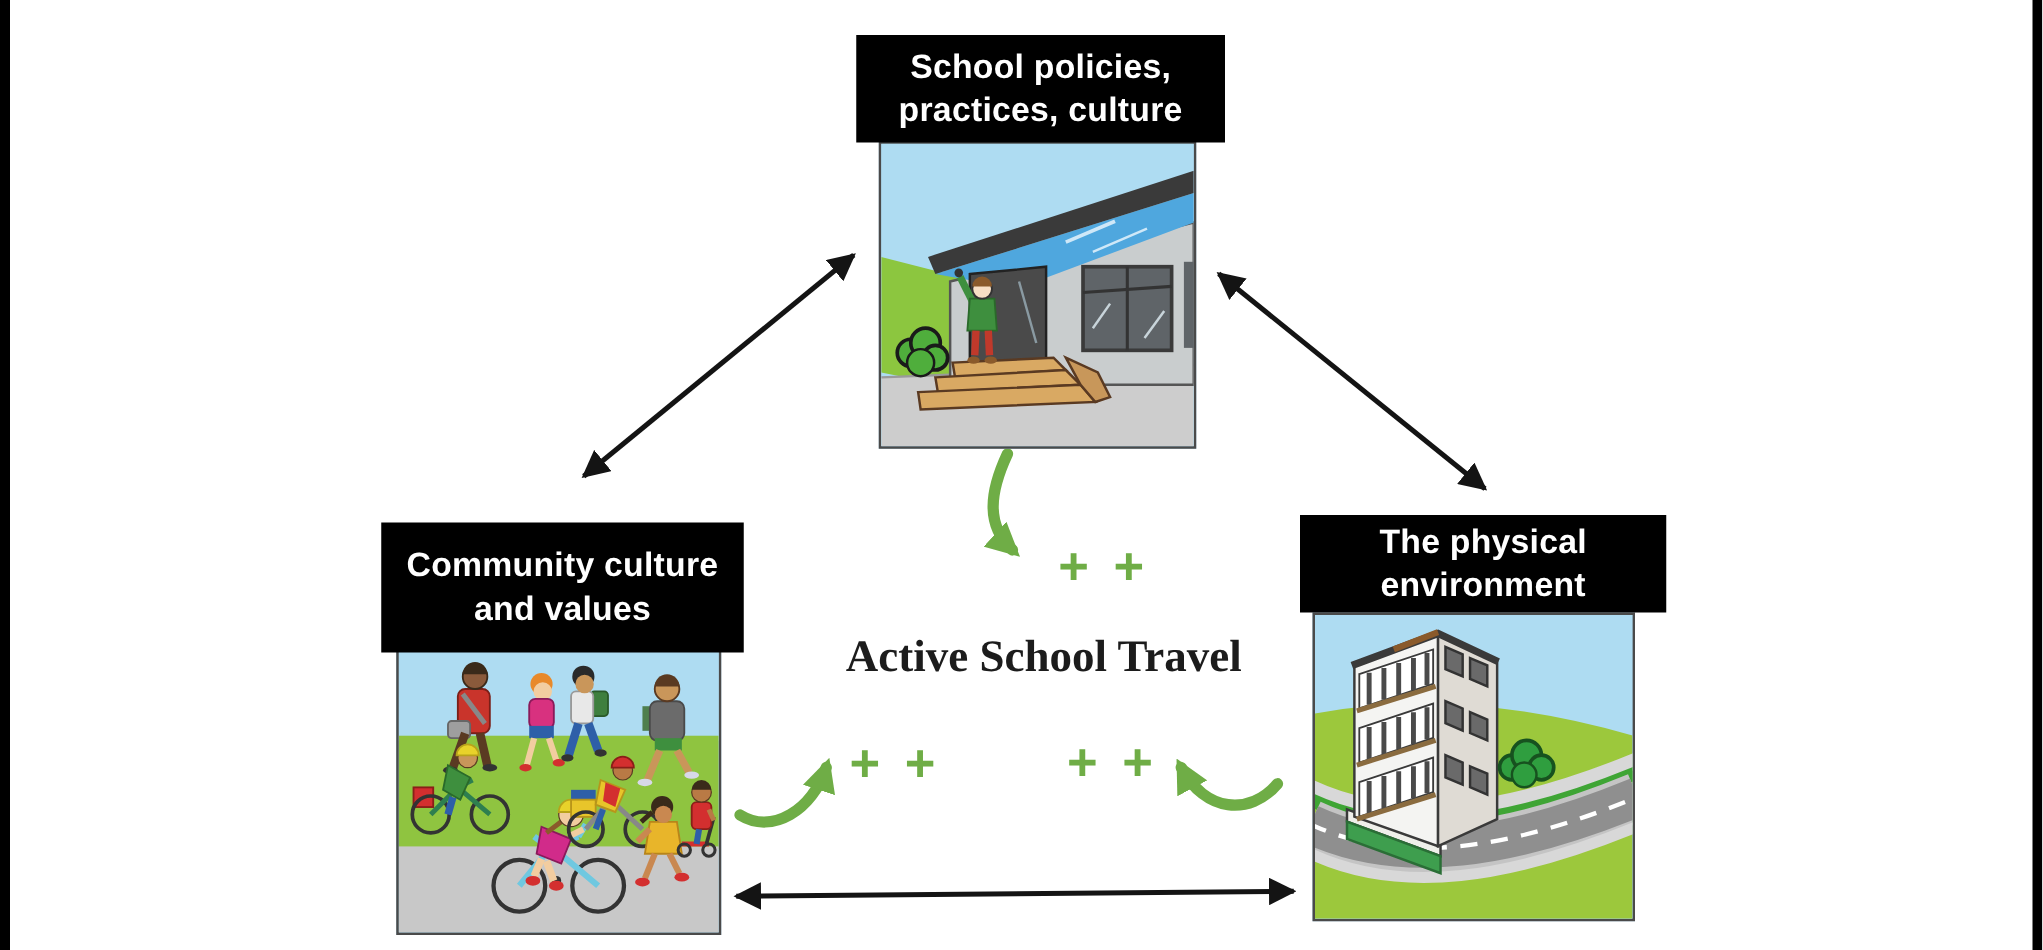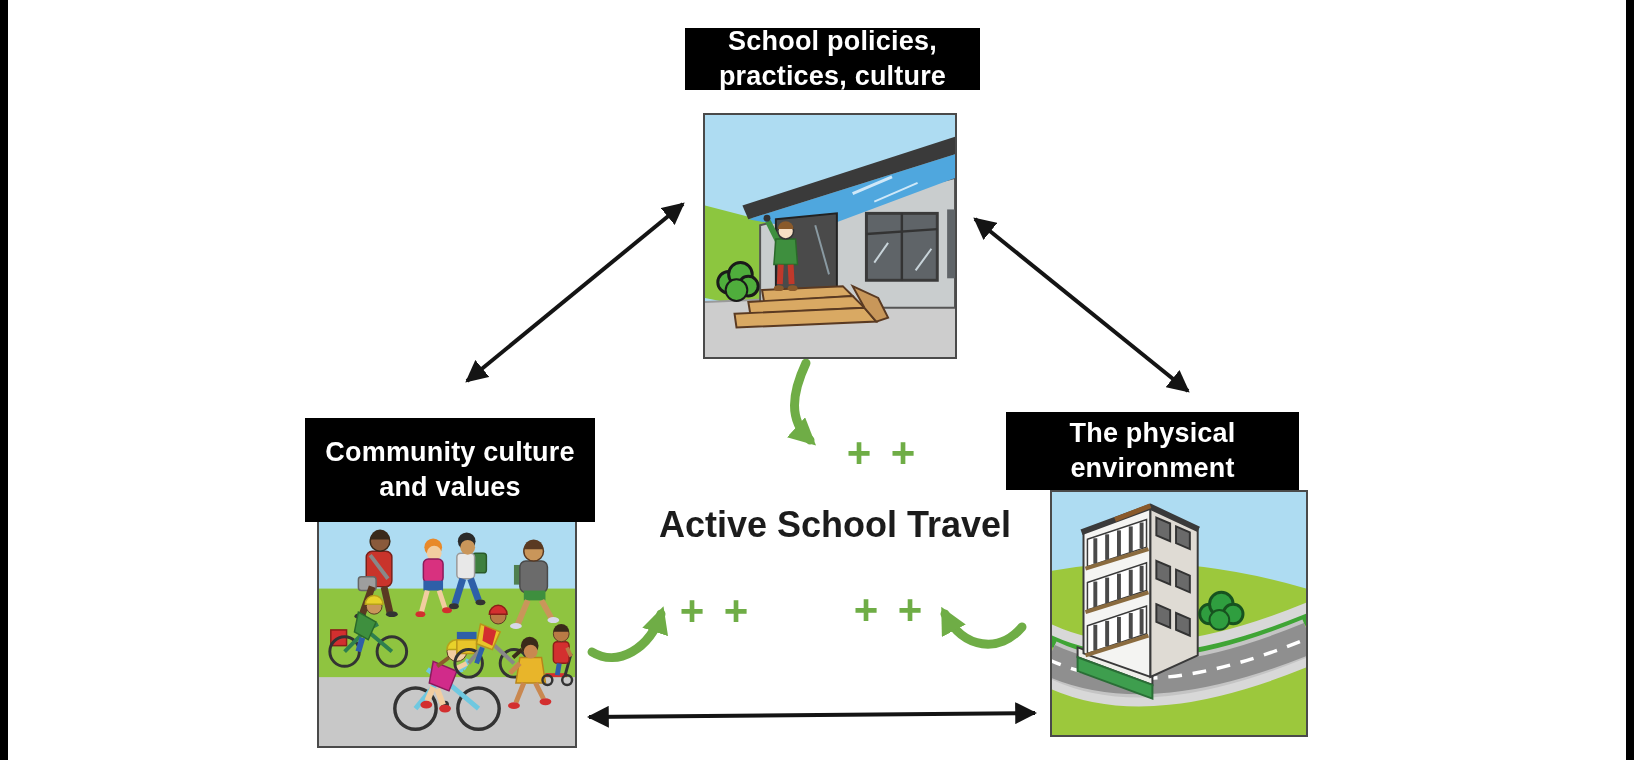--- a/index.html
+++ b/index.html
@@ -18,21 +18,21 @@
     white-space:pre-line;z-index:3;letter-spacing:.2px;
   }
   .node-image{
     position:absolute;box-sizing:border-box;border:2px solid #4a4a4a;
     background:#AEDCF2;z-index:2;
   }
   .node-image svg{display:block;width:100%;height:100%;}
 
   #center-title{
     position:absolute;left:640px;top:504px;width:390px;text-align:center;
-    font-weight:bold;font-size:36px;color:#1c1c1c;z-index:3;
+    font-weight:bold;font-size:36px;color:#1c1c1c;z-index:3;font-family:Liberation Serif, serif;
   }
   .plus-symbol{
     position:absolute;width:120px;text-align:center;z-index:3;
     color:var(--accent-green,#6FAD46);font-weight:bold;font-size:42px;
     letter-spacing:4px;line-height:1;
   }
   #plus-top{left:823px;top:432px;}
   #plus-left{left:656px;top:590px;}
   #plus-right{left:830px;top:589px;}
 
@@ -60,21 +60,21 @@
       </marker>
     </defs>
     <line class="blk-line" x1="467" y1="381" x2="683" y2="204" marker-start="url(#mBlack)" marker-end="url(#mBlack)"></line>
     <line class="blk-line" x1="975" y1="219" x2="1188" y2="391" marker-start="url(#mBlack)" marker-end="url(#mBlack)"></line>
     <line class="blk-line" x1="589" y1="717" x2="1035" y2="713" marker-start="url(#mBlack)" marker-end="url(#mBlack)"></line>
     <path class="grn-path" d="M806,363 C792,393 788,420 810,440" marker-end="url(#mGreen)"></path>
     <path class="grn-path" d="M592,652 C618,668 650,648 661,614" marker-end="url(#mGreen)"></path>
     <path class="grn-path" d="M1022,627 C1000,653 964,650 945,614" marker-end="url(#mGreen)"></path>
   </svg>
 
-  <div class="node-label" style="left:685px;top:28px;width:295px;height:62px;">School policies,
+  <div class="node-label" style="left:685px;top:28px;width:295px;height:86px;">School policies,
 practices, culture</div>
   <div class="node-image" style="left:703px;top:113px;width:254px;height:246px;">
     <svg viewBox="0 0 254 246" preserveAspectRatio="none">
       <rect x="0" y="0" width="254" height="246" fill="#AEDCF2"></rect>
       <polygon points="0,92 70,110 70,200 0,186" fill="#8CC63F"></polygon>
       <polygon points="0,190 254,180 254,246 0,246" fill="#CDCDCD"></polygon>
       <line x1="0" y1="190" x2="254" y2="180" stroke="#9A9A9A" stroke-width="2"></line>
       <polygon points="56,112 254,64 254,196 56,196" fill="#C9CDCE" stroke="#555" stroke-width="2"></polygon>
       <polygon points="44,106 254,40 254,64 110,118" fill="#4FA7DE"></polygon>
       <line x1="150" y1="80" x2="190" y2="63" stroke="#CFE8F8" stroke-width="3"></line>
@@ -203,21 +203,21 @@
       <circle cx="232" cy="181" r="5" fill="none" stroke="#333" stroke-width="2.5"></circle>
       <circle cx="252" cy="181" r="5" fill="none" stroke="#333" stroke-width="2.5"></circle>
       <rect x="238" y="142" width="16" height="22" rx="4" fill="#D32F2F" stroke="#8A1F18" stroke-width="1.5"></rect>
       <line x1="244" y1="164" x2="242" y2="176" stroke="#2E5FA8" stroke-width="5"></line>
       <line x1="252" y1="148" x2="256" y2="157" stroke="#B97A45" stroke-width="4"></line>
       <circle cx="246" cy="134" r="8" fill="#B97A45" stroke="#5A3A22" stroke-width="1"></circle>
       <path d="M238,132 a8,8 0 0 1 16,0 z" fill="#3A2A1A"></path>
     </svg>
   </div>
 
-  <div class="node-label" style="left:1006px;top:412px;width:293px;height:78px;">The physical
+  <div class="node-label" style="left:1040px;top:412px;width:293px;height:78px;">The physical
 environment</div>
   <div class="node-image" style="left:1050px;top:490px;width:258px;height:247px;">
     <svg viewBox="0 0 258 247" preserveAspectRatio="none">
       <defs>
         <path id="rd" d="M-4,170 C70,205 160,190 262,148" fill="none"></path>
       </defs>
       <rect x="0" y="0" width="258" height="247" fill="#AEDCF2"></rect>
       <path d="M0,80 Q120,58 258,98 L258,247 L0,247 z" fill="#9CC83C"></path>
       <use href="#rd" transform="translate(0,-30)" stroke="#D8D8D8" stroke-width="13"></use>
       <use href="#rd" transform="translate(0,-20)" stroke="#3FA535" stroke-width="11"></use>

